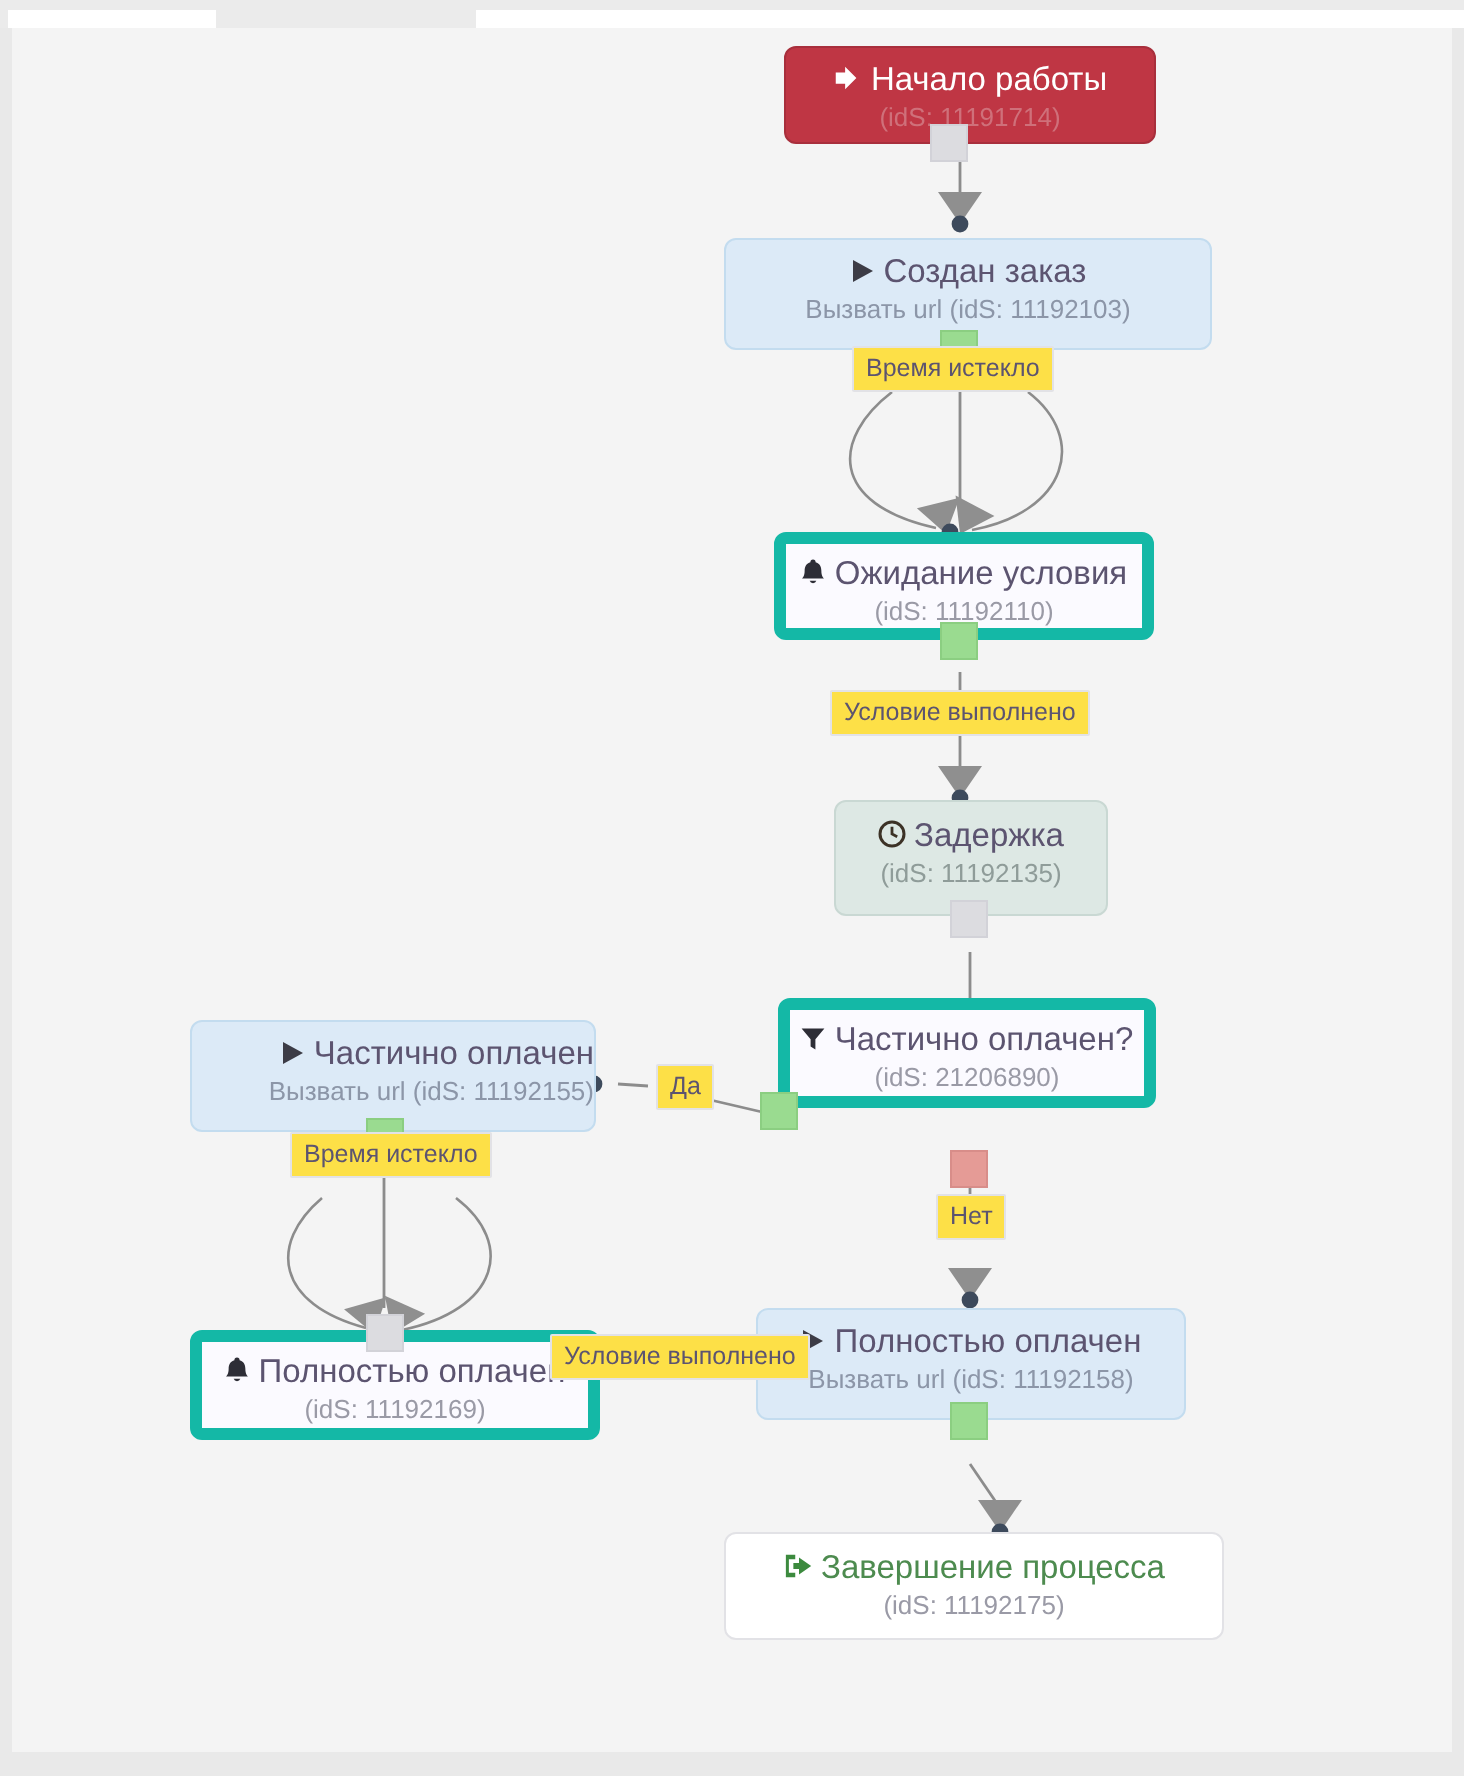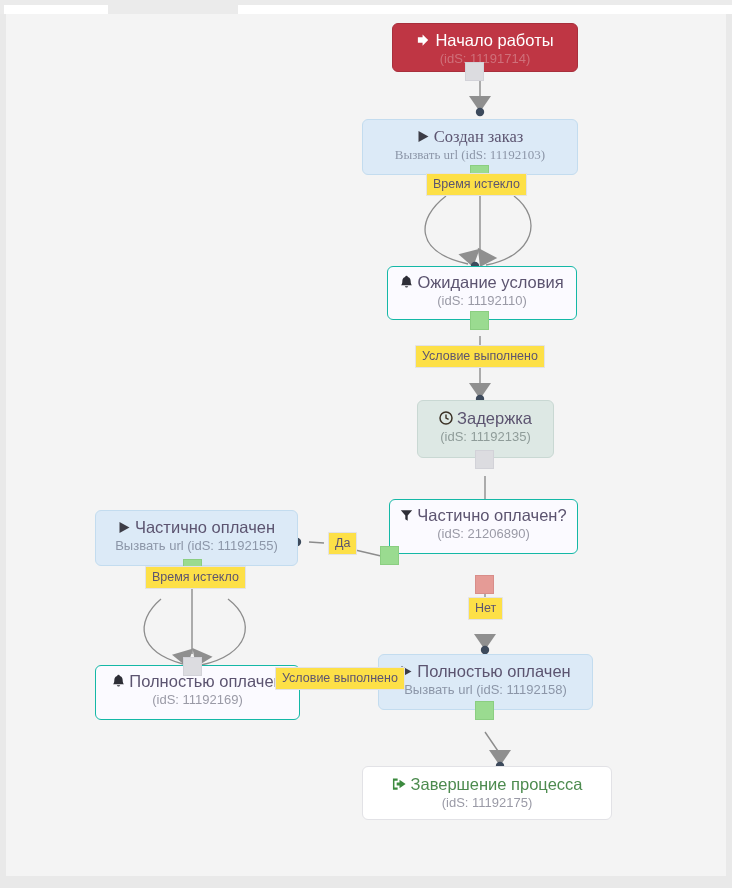--- a/index.html
+++ b/index.html
@@ -65,21 +65,21 @@
   .n-start .title { color: #ffffff; font-weight: normal; }
   .n-start .sub { color: #cf707a; }
 
   .n-blue {
     background: #dceaf7;
     border: 1px solid #c3dcef;
   }
   .n-blue .title { color: #5c5470; }
   .n-blue .sub { color: #8c96a8; }
 
-  .n-lav { background: #fbfaff; border: 1px solid #14b8a6; }
+  .n-lav { background: #fbfaff; border: 6px solid #14b8a6; }
   .n-lav .title { color: #5c5470; }
 
   .n-delay { background: #dde8e4; border: 1px solid #c9d8d3; }
   .n-delay .title { color: #5c5470; }
   .n-delay .sub { color: #8f9c99; }
 
   .n-white { background: #ffffff; border: 1px solid #e2e2e6; }
   .n-end .title { color: #4d8b4f; }
   .n-end .sub { color: #9a9aa6; }
 
@@ -191,21 +191,21 @@
       <span class="ico">
         <svg width="15" height="14" viewBox="0 0 16 14" aria-hidden="true">
           <path d="M7 1 L7 4 L2 4 L2 10 L7 10 L7 13 L13 7 Z" fill="#ffffff"></path>
         </svg>
       </span><span>Начало работы</span>
     </span>
     <span class="sub">(idS: 11191714)</span>
   </div>
   <div class="port" style="left:459px; top:48px;"></div>
 
-  <div class="node n-blue" style="left:356px; top:105px; width:216px; height:56px;font-family:Liberation Serif, serif;">
+  <div class="node n-blue" style="left:356px; top:105px; width:244px; height:56px;">
     <span class="title" style="margin-top:7px;">
       <span class="ico">
         <svg width="13" height="13" viewBox="0 0 12 13" aria-hidden="true">
           <path d="M1 1 L11 6.5 L1 12 Z" fill="#3c3c46"></path>
         </svg>
       </span><span>Создан заказ</span>
     </span>
     <span class="sub">Вызвать url (idS: 11192103)</span>
   </div>
   <div class="port green" style="left:464px; top:151px;"></div>
@@ -246,21 +246,21 @@
         </svg>
       </span><span>Частично оплачен?</span>
     </span>
     <span class="sub">(idS: 21206890)</span>
   </div>
   <div class="port green" style="left:374px; top:532px;"></div>
   <div class="port red" style="left:469px; top:561px;"></div>
   <div class="elabel" style="left:322px; top:518px;">Да</div>
   <div class="elabel" style="left:462px; top:583px;">Нет</div>
 
-  <div class="node n-blue" style="left:89px; top:496px; width:203px; height:56px;">
+  <div class="node n-blue" style="left:89px; top:496px; width:203px; height:56px;text-align:right;">
     <span class="title" style="margin-top:7px;">
       <span class="ico">
         <svg width="13" height="13" viewBox="0 0 12 13" aria-hidden="true">
           <path d="M1 1 L11 6.5 L1 12 Z" fill="#3c3c46"></path>
         </svg>
       </span><span>Частично оплачен</span>
     </span>
     <span class="sub">Вызвать url (idS: 11192155)</span>
   </div>
   <div class="port green" style="left:177px; top:545px; height:8px;"></div>

